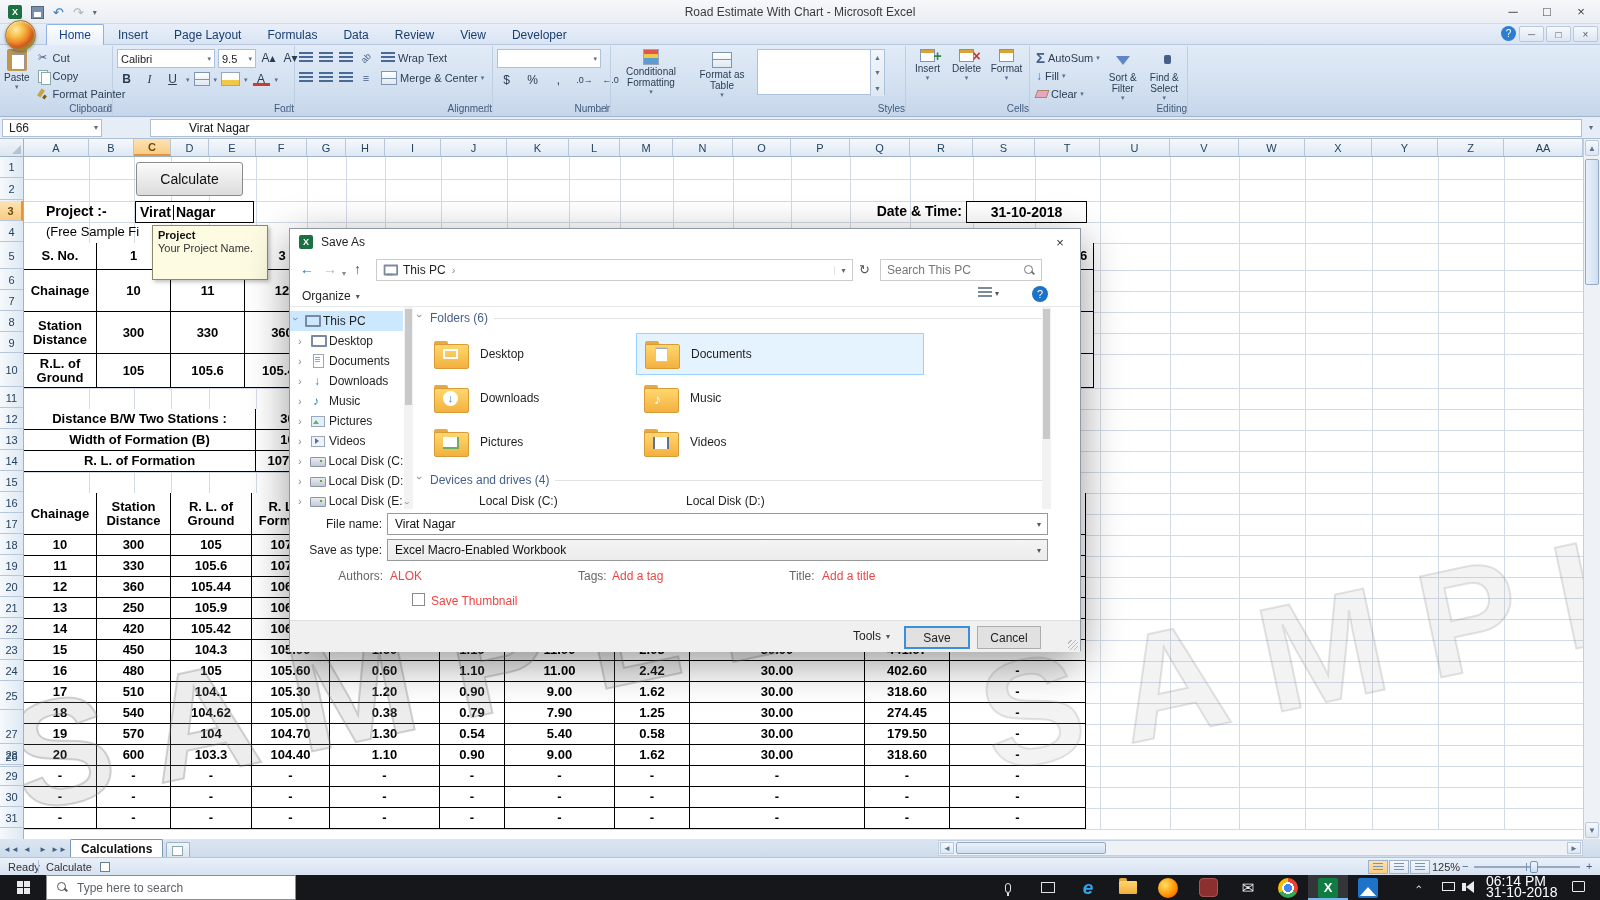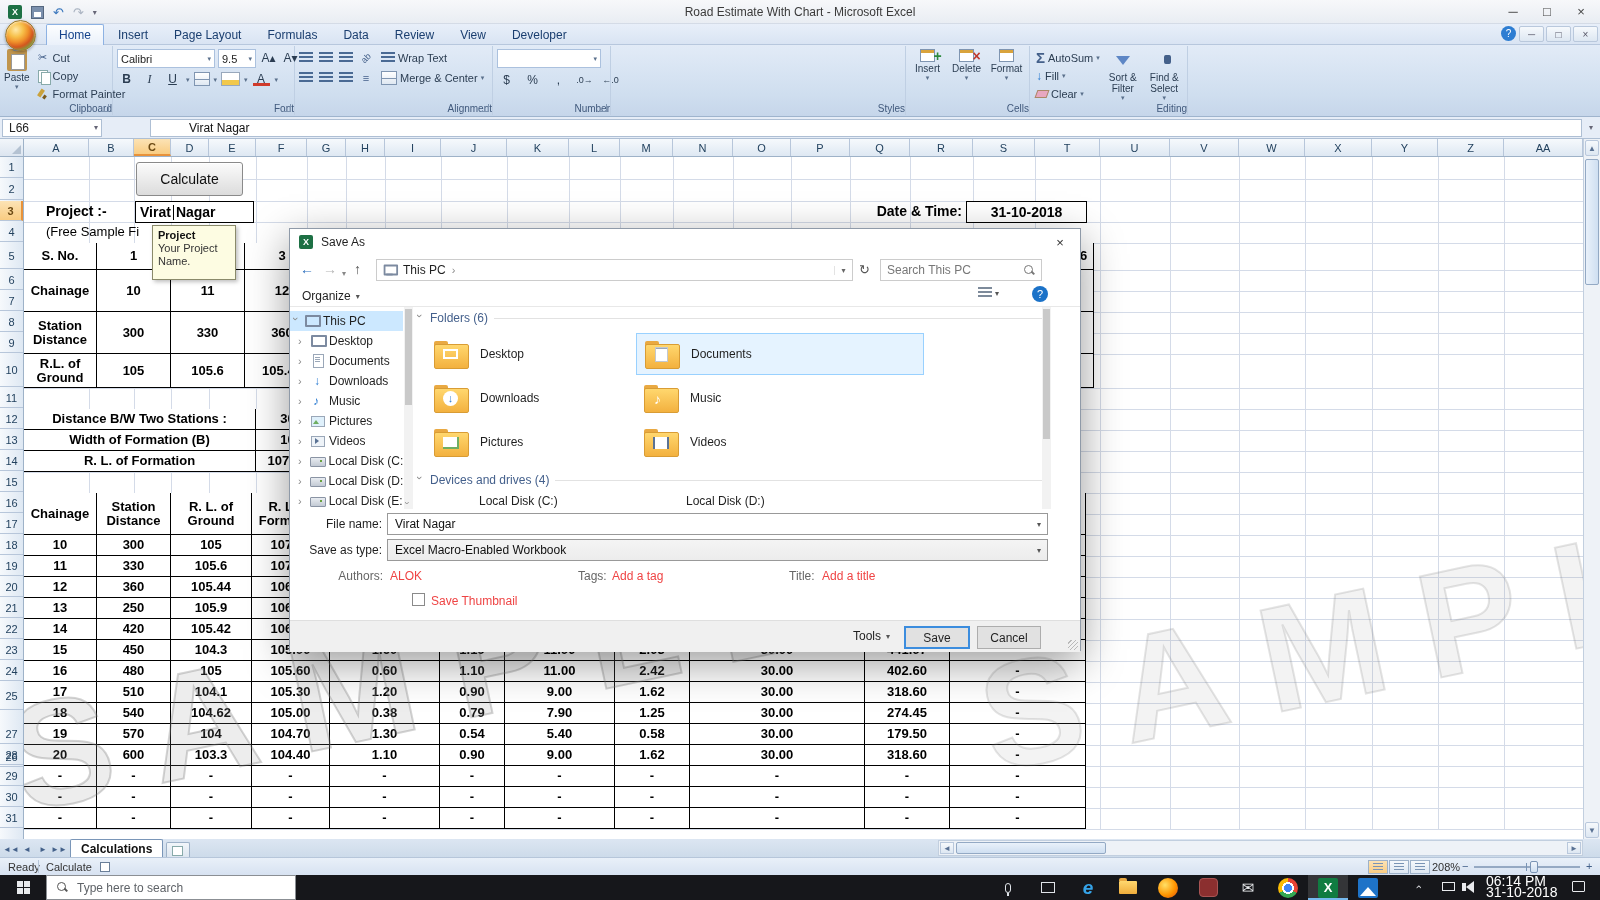--- a/index.html
+++ b/index.html
@@ -92,21 +92,21 @@
 .tbl-cell{position:absolute;background:#fff;border-right:1px solid #000;border-bottom:1px solid #000;display:flex;align-items:center;justify-content:center;text-align:center;font-size:13px;font-weight:bold;line-height:14px;color:#000;z-index:1;padding:0 1px;}
 .tbl-frame{position:absolute;border-left:1px solid #000;border-top:1px solid #000;z-index:1;}
 .calcbtn{position:absolute;left:112px;top:5px;width:107px;height:34px;background:linear-gradient(#fbfbfb,#dcdcdc);border:1px solid #8a8a8a;border-radius:3px;display:flex;align-items:center;justify-content:center;font-size:14px;color:#111;z-index:2;box-shadow:inset 0 1px 0 #fff;}
 .sheettitle{position:absolute;left:266px;top:-2px;width:530px;height:46px;line-height:46px;text-align:center;font-family:"DejaVu Serif",serif;font-size:35px;color:#1e6fc4;z-index:1;}
 .projlabel{position:absolute;left:22px;top:46px;font-size:14px;font-weight:bold;color:#000;z-index:1;}
 .projbox{position:absolute;left:111px;top:44px;width:119px;height:22px;border:1px solid #000;background:#fff;display:flex;align-items:center;padding-left:4px;font-size:14px;font-weight:bold;z-index:2;}
 .cursor{display:inline-block;width:1px;height:15px;background:#000;margin:0 2px 0 2px;}
 .datelabel{position:absolute;left:690px;top:46px;width:248px;text-align:right;font-size:14px;font-weight:bold;z-index:1;}
 .datebox{position:absolute;left:942px;top:44px;width:121px;height:22px;border:1px solid #000;background:#fff;display:flex;align-items:center;justify-content:center;font-size:14px;font-weight:bold;z-index:1;}
 .notetext{position:absolute;left:22px;top:67px;font-size:13px;color:#000;z-index:1;}
-.commentbox{position:absolute;left:128px;top:68px;width:84px;height:55px;background:#fdfce2;border:1px solid #8a8a6a;box-shadow:2px 2px 4px rgba(0,0,0,.25);z-index:6;padding:3px 5px;font-size:11px;line-height:13px;color:#333;}
+.commentbox{position:absolute;left:128px;top:68px;width:116px;height:55px;background:#fdfce2;border:1px solid #8a8a6a;box-shadow:2px 2px 4px rgba(0,0,0,.25);z-index:6;padding:3px 5px;font-size:11px;line-height:13px;color:#333;}
 .commentbox b{display:block;color:#111;}
 .wm{position:absolute;font-weight:bold;font-size:150px;letter-spacing:38px;color:rgba(140,140,140,0.16);-webkit-text-stroke:2px rgba(120,120,120,0.32);transform:rotate(-12deg);white-space:nowrap;z-index:5;pointer-events:none;}
 
 
 .vscroll{position:absolute;left:1583px;top:139px;width:17px;height:700px;background:#eef2f7;border-left:1px solid #c2cfdf;}
 .sarr{position:absolute;left:1px;width:14px;height:16px;display:flex;align-items:center;justify-content:center;font-size:8px;color:#5a7294;background:linear-gradient(#f6f9fc,#dde7f2);border:1px solid #b9c8dc;border-radius:2px;}
 .vthumb{position:absolute;left:1px;top:20px;width:14px;height:126px;background:linear-gradient(90deg,#e9f1fa,#cfdff1);border:1px solid #93a9c4;border-radius:2px;}
 .tabsrow{position:absolute;left:0;top:839px;width:100%;height:18px;background:linear-gradient(#dce6f2,#cddbea);display:flex;align-items:flex-end;}
 .tnavs{display:flex;gap:2px;margin:0 4px 1px 4px;}
 .tnav{width:14px;height:14px;display:flex;align-items:center;justify-content:center;font-size:8px;color:#44618a;}
@@ -365,20 +365,39 @@
           <span class="fmtbtn">,</span>
           <span class="fmtbtn" style="font-size:9px;">.0→</span>
           <span class="fmtbtn" style="font-size:9px;">←.0</span>
         </div>
       </div>
       <div class="glabel"><span>Number</span></div>
       <span class="launch"></span>
     </div>
 
     <div class="rgroup" style="left:611px;width:295px;">
+      <div class="gbody">
+        <div class="bb" style="width:72px;">
+          <span class="bi icon-cf"></span>
+          <span>Conditional Formatting</span>
+          <span class="ddv">▾</span>
+        </div>
+        <div class="bb" style="width:62px;">
+          <span class="bi icon-grid" style="width:20px;height:16px;margin-top:3px;"></span>
+          <span>Format as Table</span>
+          <span class="ddv">▾</span>
+        </div>
+        <div class="gallery">
+          <div class="gsc">
+              <span>▲</span>
+              <span>▼</span>
+              <span>▼</span>
+            </div>
+        </div>
+      </div>
       <div class="glabel"><span>Styles</span></div>
     </div>
 
     <div class="rgroup" style="left:906px;width:124px;">
       <div class="gbody">
         <div class="bb" style="width:38px;">
             <span class="bi icon-format"></span>
             <span class="icon-insert" style="position:absolute;margin-top:2px;margin-left:20px;">+</span>
             <span>Insert</span>
             <span class="ddv">▾</span>
@@ -813,21 +832,21 @@
       <span class="vbtn active">
           <span></span>
         </span>
       <span class="vbtn">
           <span></span>
         </span>
       <span class="vbtn">
           <span></span>
         </span>
     </div>
-    <span class="zoomtxt">208%</span>
+    <span class="zoomtxt">125%</span>
     <span class="zminus">−</span>
     <span class="ztrack"></span>
     <span class="ztick"></span>
     <span class="zthumb"></span>
     <span class="zplus">+</span>
   </div>
 
   <div class="taskbar">
     <div class="start">
         <span class="winlogo"></span>

